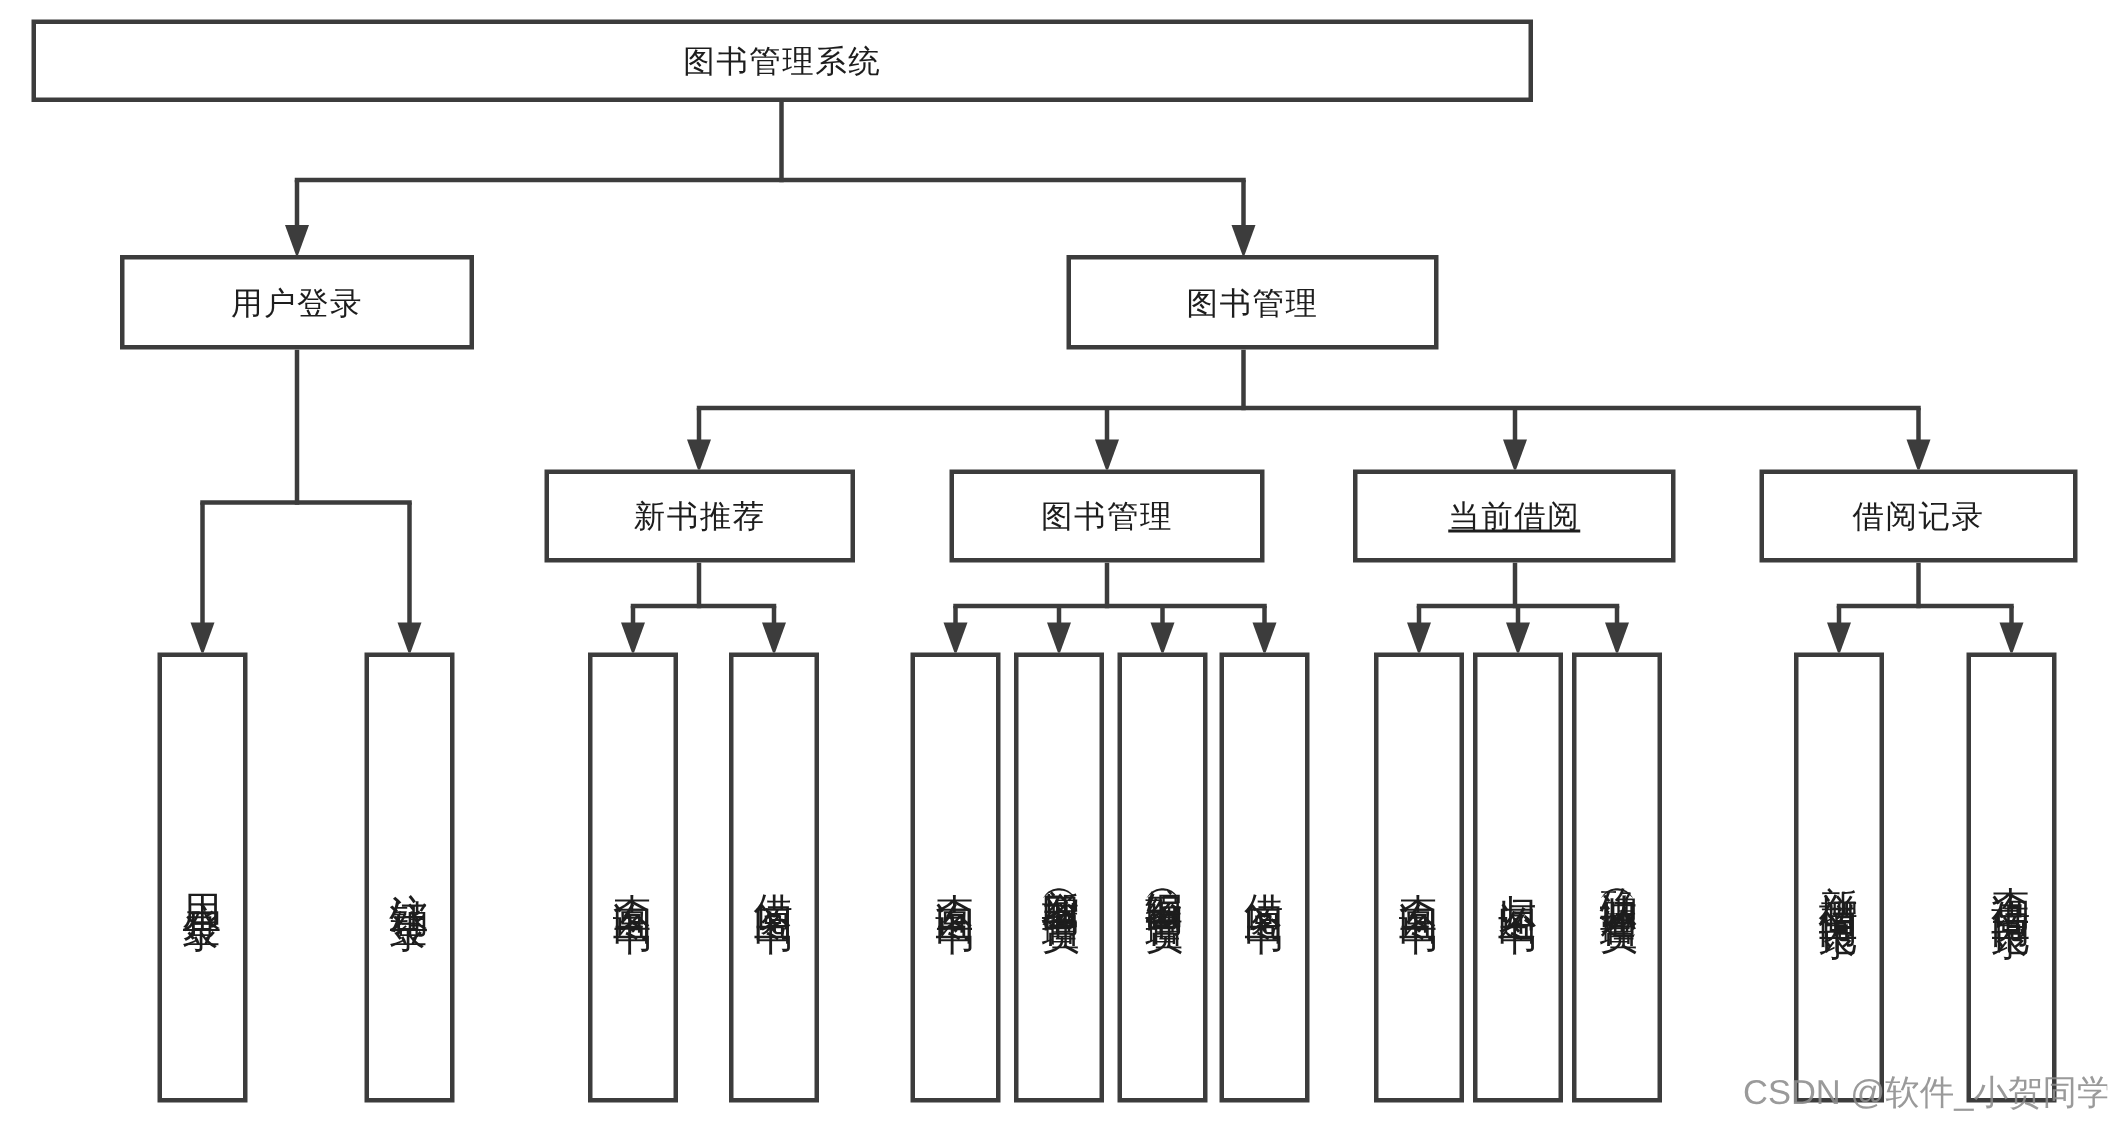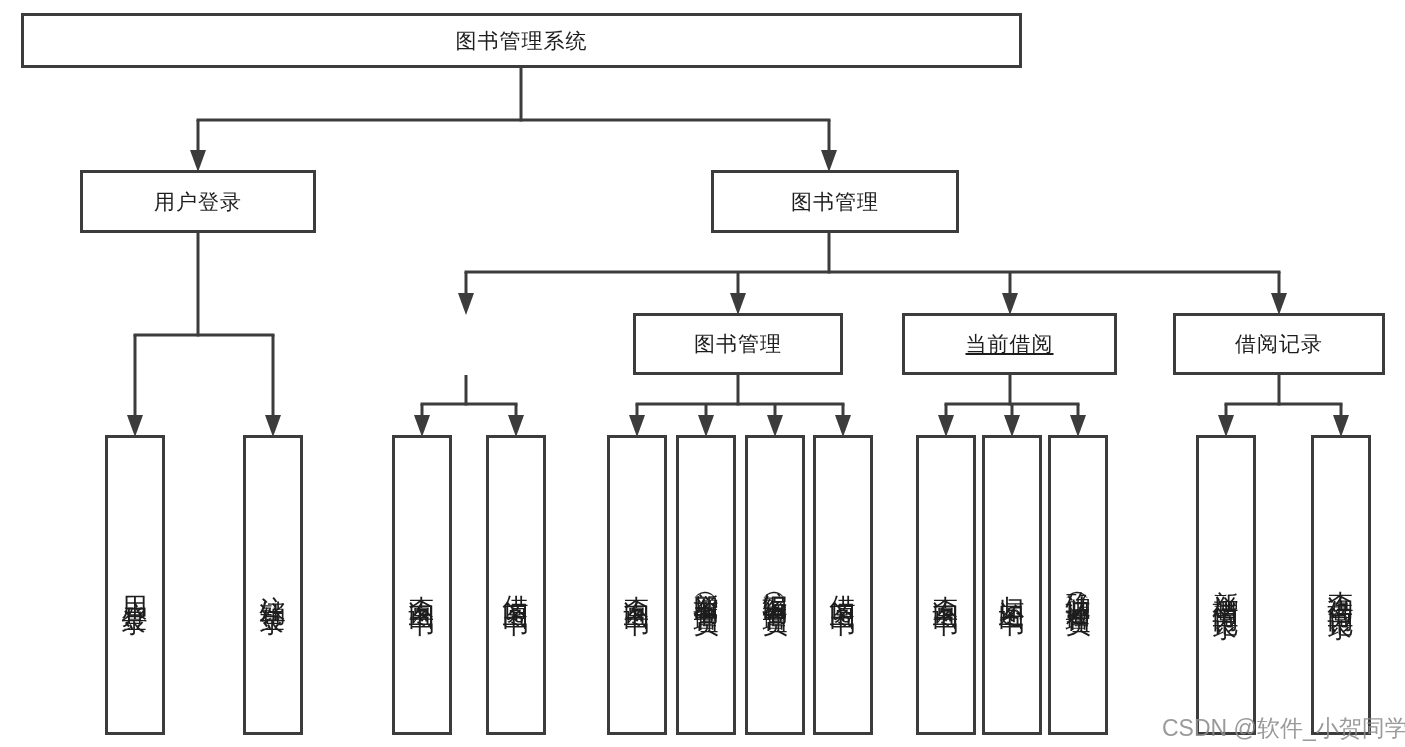--- a/index.html
+++ b/index.html
@@ -148,20 +148,23 @@
     <span>图书管理系统</span>
   </div>
 
   <div class="box hnode" id="b-user-login">
     <span>用户登录</span>
   </div>
   <div class="box hnode" id="b-book-mgmt">
     <span>图书管理</span>
   </div>
 
+  <div class="box hnode" id="b-new-book">
+    <span>新书推荐</span>
+  </div>
   <div class="box hnode" id="b-book-borrow">
     <span>图书管理</span>
   </div>
   <div class="box hnode" id="b-current-borrow">
     <span>当前借阅</span>
   </div>
   <div class="box hnode" id="b-borrow-records">
     <span>借阅记录</span>
   </div>
 

